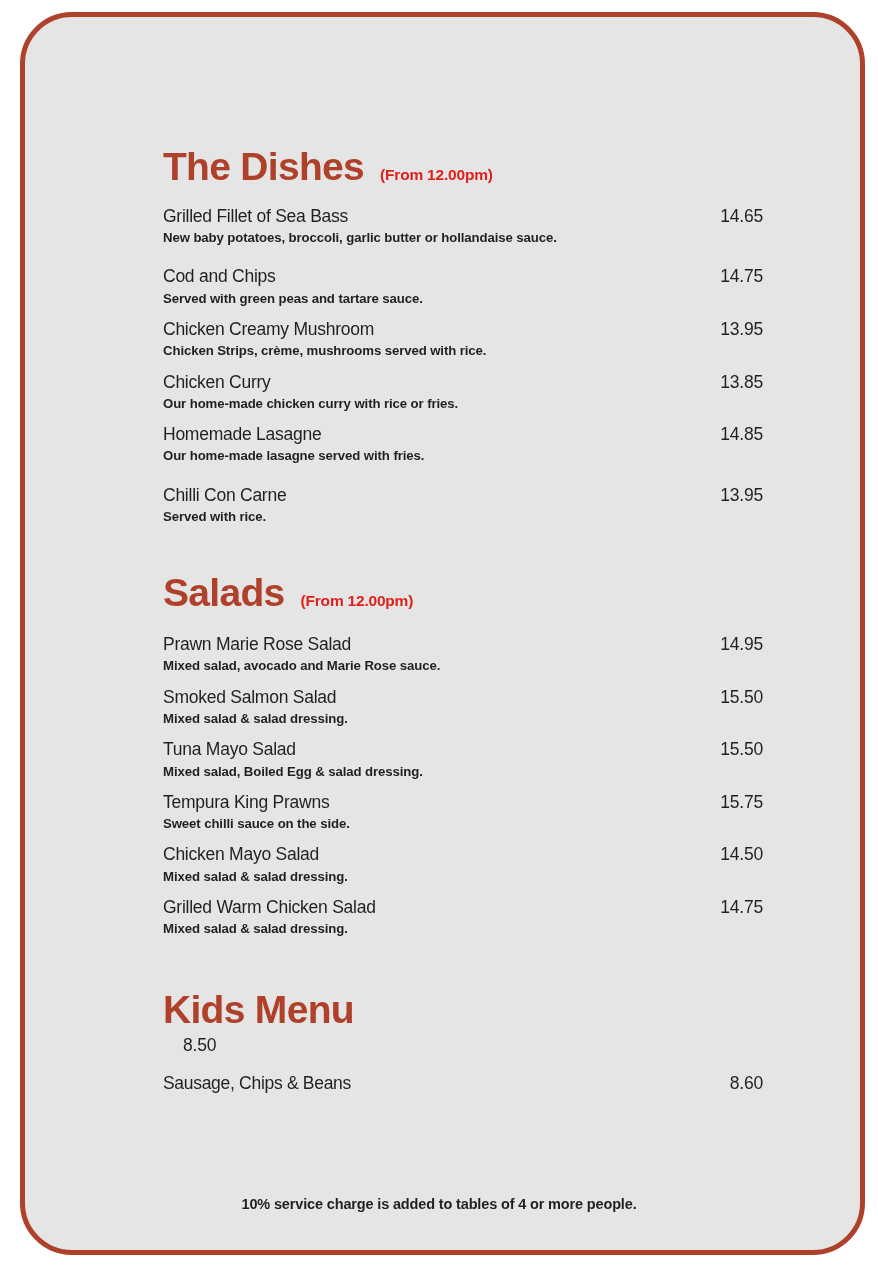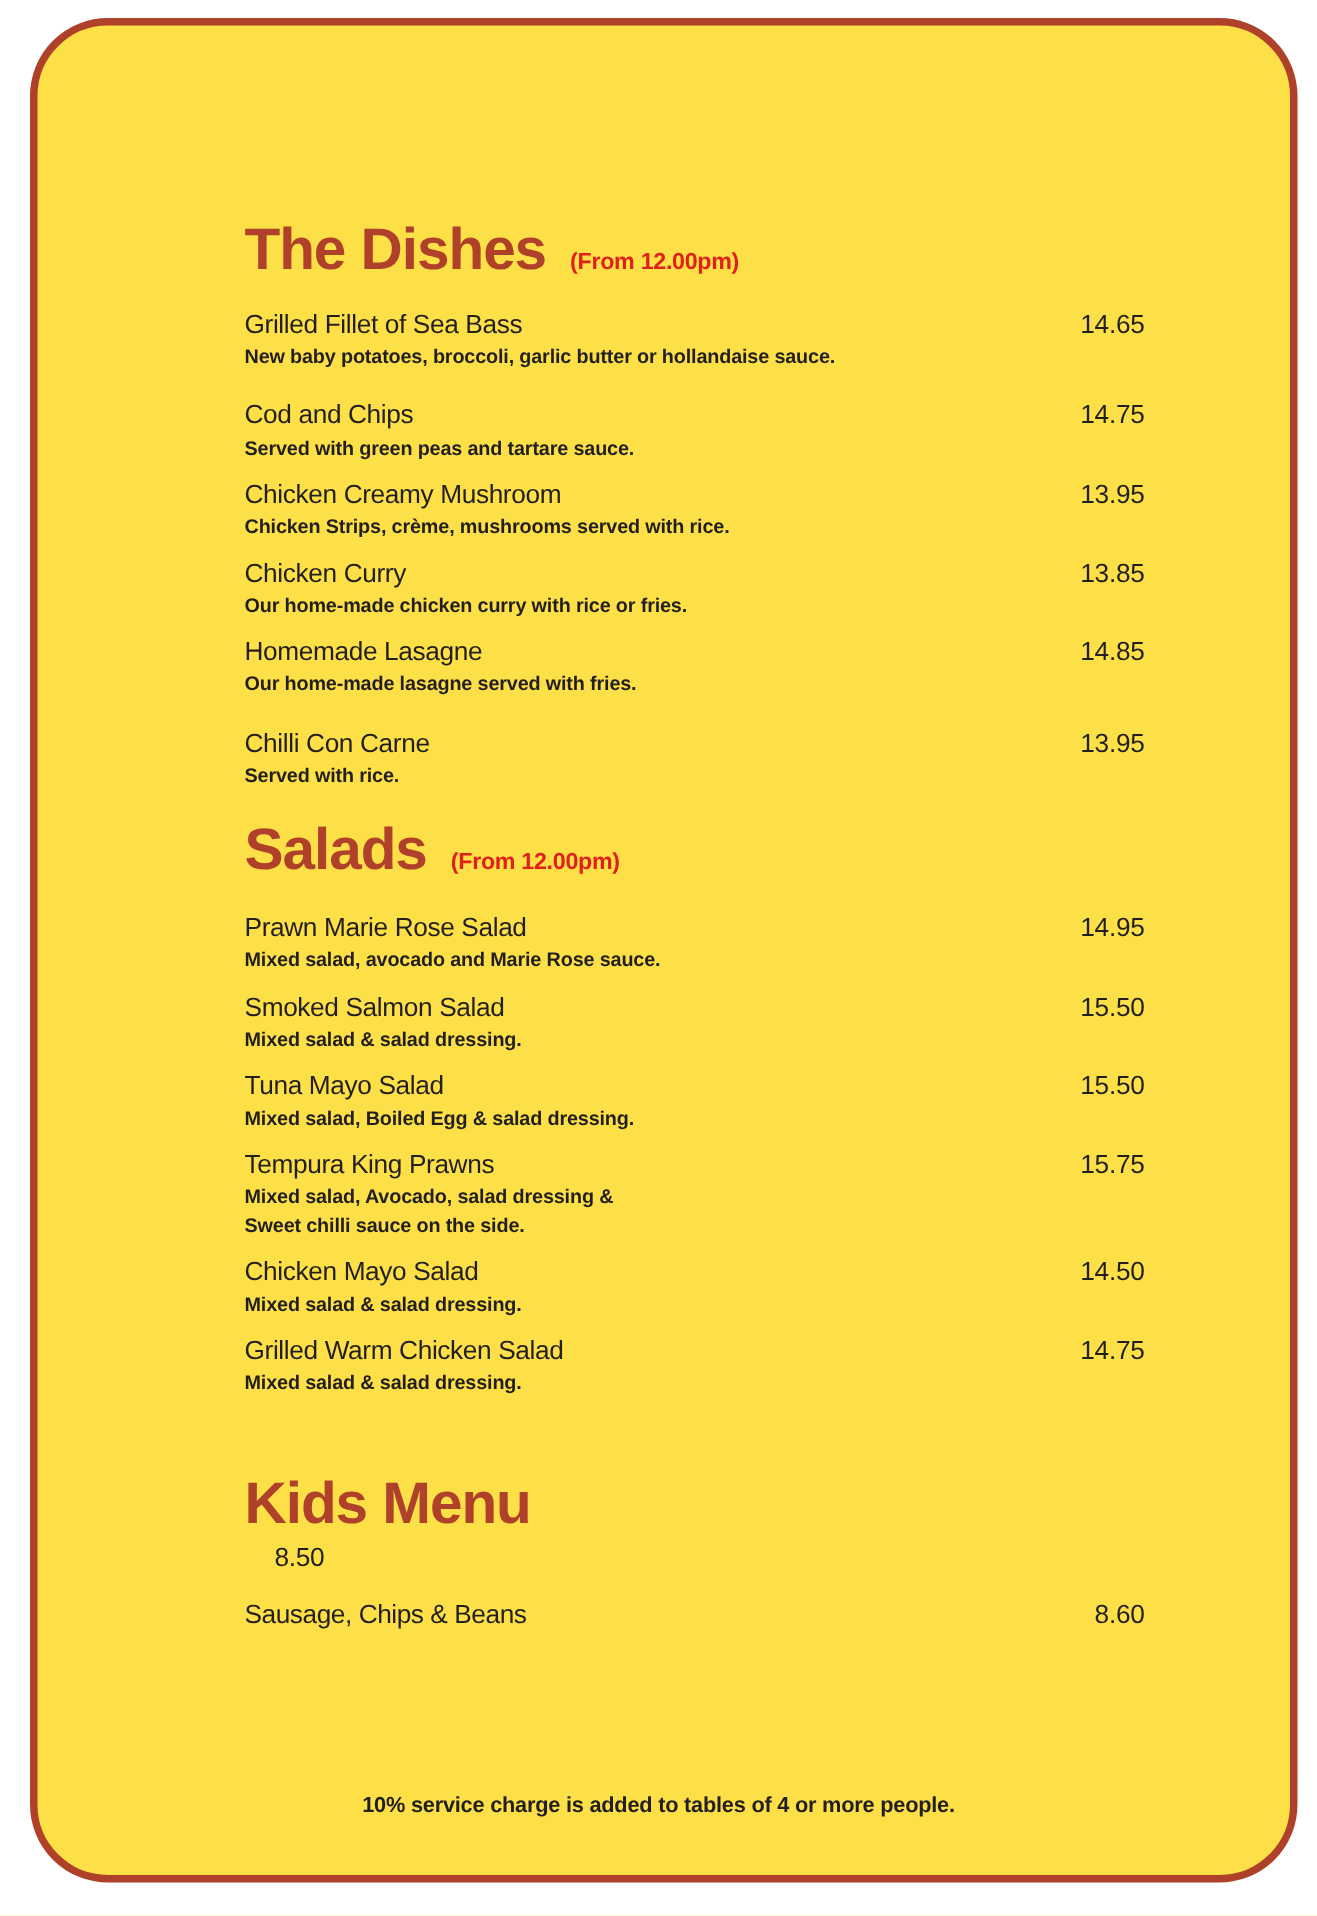--- a/index.html
+++ b/index.html
@@ -19,21 +19,21 @@
 
   
   .menu-frame {
     position: absolute;
     left: 20px;
     top: 12px;
     width: 845px;
     height: 1243px;
     border: 5px solid #AF4029;
     border-radius: 52px;
-    background: #fde047;
+    background: #e5e5e5;
   }
 
   
   .content {
     position: absolute;
     left: 138px;
     top: 130px;
     width: 600px;
   }
 
@@ -52,21 +52,21 @@
   }
   .section-note {
     font-size: 15.5px;
     font-weight: bold;
     color: #E0201B;
     margin-left: 16px;
     letter-spacing: -0.2px;
   }
 
   .head-dishes  { margin-bottom: 17px; }
-  .head-salads  { margin-top: 21px; margin-bottom: 19px; }
+  .head-salads  { margin-top: 47px; margin-bottom: 19px; }
   .head-kids    { margin-top: 52px; margin-bottom: 4px; }
 
   
   .item {
     margin-bottom: 18px;
   }
   .item-row {
     display: flex;
     align-items: baseline;
     justify-content: space-between;
@@ -224,21 +224,20 @@
         <div>Mixed salad, Boiled Egg &amp; salad dressing.</div>
       </div>
     </div>
 
     <div class="item tight">
       <div class="item-row">
         <span class="item-name">Tempura King Prawns</span>
         <span class="item-price">15.75</span>
       </div>
       <div class="item-desc">
-        <div>Mixed salad, Avocado, salad dressing &amp;</div>
         <div>Sweet chilli sauce on the side.</div>
       </div>
     </div>
 
     <div class="item tight">
       <div class="item-row">
         <span class="item-name">Chicken Mayo Salad</span>
         <span class="item-price">14.50</span>
       </div>
       <div class="item-desc">

